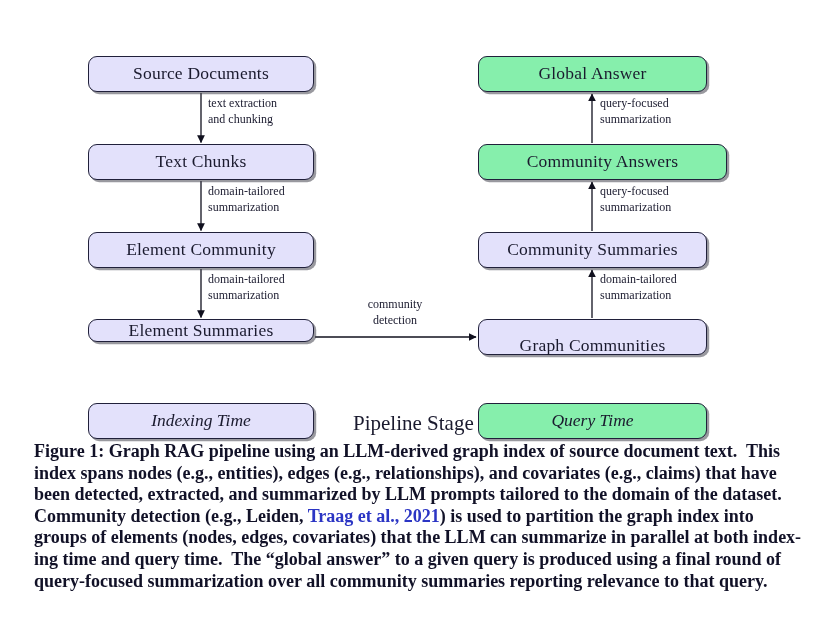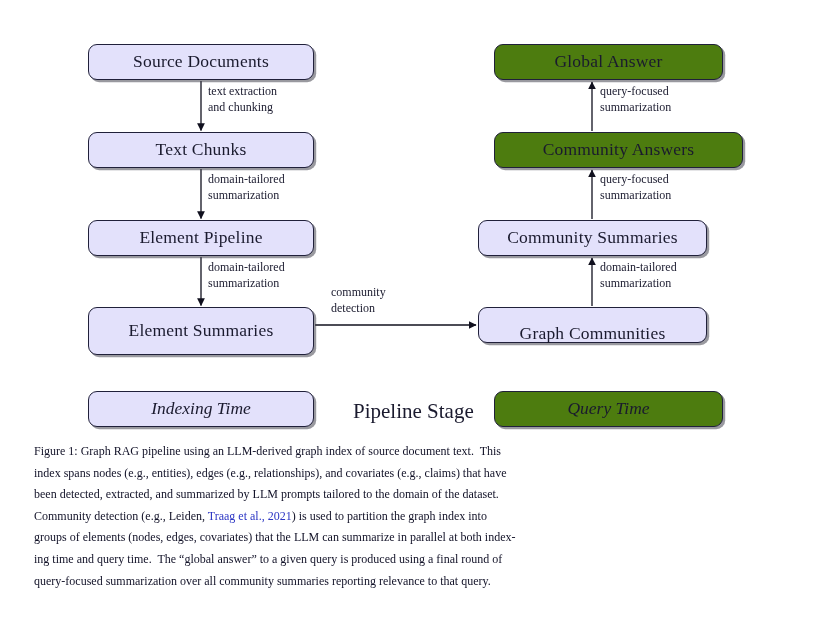--- a/index.html
+++ b/index.html
@@ -20,41 +20,41 @@
   #figure-root {
     position: absolute;
     left: 0; top: 0;
     width: 831px;
     height: 625px;
   }
 
   
   #diagram {
     position: absolute;
-    left: 0; top: 4px;
+    left: 0; top: 16px;
     width: 831px;
     height: 432px;
   }
 
   .node-box {
     position: absolute;
     box-sizing: border-box;
     border: 1.4px solid #20203a;
     border-radius: 9px;
     display: flex;
     align-items: center;
     justify-content: center;
     font-size: 17.5px;
     letter-spacing: .2px;
     line-height: 1;
     box-shadow: 2.2px 2.2px 0 rgba(70,70,80,.55);
     white-space: nowrap;
   }
   .fill-indexing { background: #e3e1fb; }
-  .fill-query    { background: #4d7c0f; margin-left: 16px; }
+  .fill-query    { background: #86efac; }
 
   .legend-box {
     position: absolute;
     box-sizing: border-box;
     border: 1.4px solid #20203a;
     border-radius: 9px;
     display: flex;
     align-items: center;
     justify-content: center;
     font-size: 17.5px;
@@ -72,42 +72,43 @@
   }
 
   
   .edge-label {
     position: absolute;
     font-size: 12px;
     line-height: 15.5px;
     white-space: nowrap;
     text-align: left;
   }
-  .edge-label.center { text-align: left; }
+  .edge-label.center { text-align: center; }
   .edge-label span { display: block; }
 
   
   #arrow-layer {
     position: absolute;
     left: 0; top: 0;
     width: 831px;
     height: 432px;
     pointer-events: none;
   }
 
   
   #caption {
     position: absolute;
     left: 34px;
     top: 441px;
     width: 765px;
-    font-size: 12px;
+    font-size: 18px;
     line-height: 21.6px;
     text-align: justify;
     color: #111127;
+    font-weight: bold;
   }
   #caption .cite-link { color: #2b35c4; }
   .cap-line { display: block; white-space: pre; }
 </style>
 </head>
 <body>
 
 <div id="figure-root">
 
   <div id="diagram">
@@ -130,23 +131,23 @@
       <line x1="592" y1="127" x2="592" y2="78" stroke="#10101e" stroke-width="1.3" marker-end="url(#mk-arrow)"></line>
     </svg>
 
     <div class="node-box fill-indexing" style="left:88px; top:40px; width:226px; height:36px;">
       <span>Source Documents</span>
     </div>
     <div class="node-box fill-indexing" style="left:88px; top:128px; width:226px; height:36px;">
       <span>Text Chunks</span>
     </div>
     <div class="node-box fill-indexing" style="left:88px; top:216px; width:226px; height:36px;">
-      <span>Element Pipeline</span>
-    </div>
-    <div class="node-box fill-indexing" style="left:88px; top:303px; width:226px; height:48px;">
+      <span>Element Community</span>
+    </div>
+    <div class="node-box fill-indexing" style="left:88px; top:303px; width:226px; height:23px;">
       <span>Element Summaries</span>
     </div>
 
     <div class="node-box fill-query" style="left:478px; top:40px; width:229px; height:36px;">
       <span>Global Answer</span>
     </div>
     <div class="node-box fill-query" style="left:478px; top:128px; width:249px; height:36px;">
       <span>Community Answers</span>
     </div>
     <div class="node-box fill-indexing" style="left:478px; top:216px; width:229px; height:36px;">

